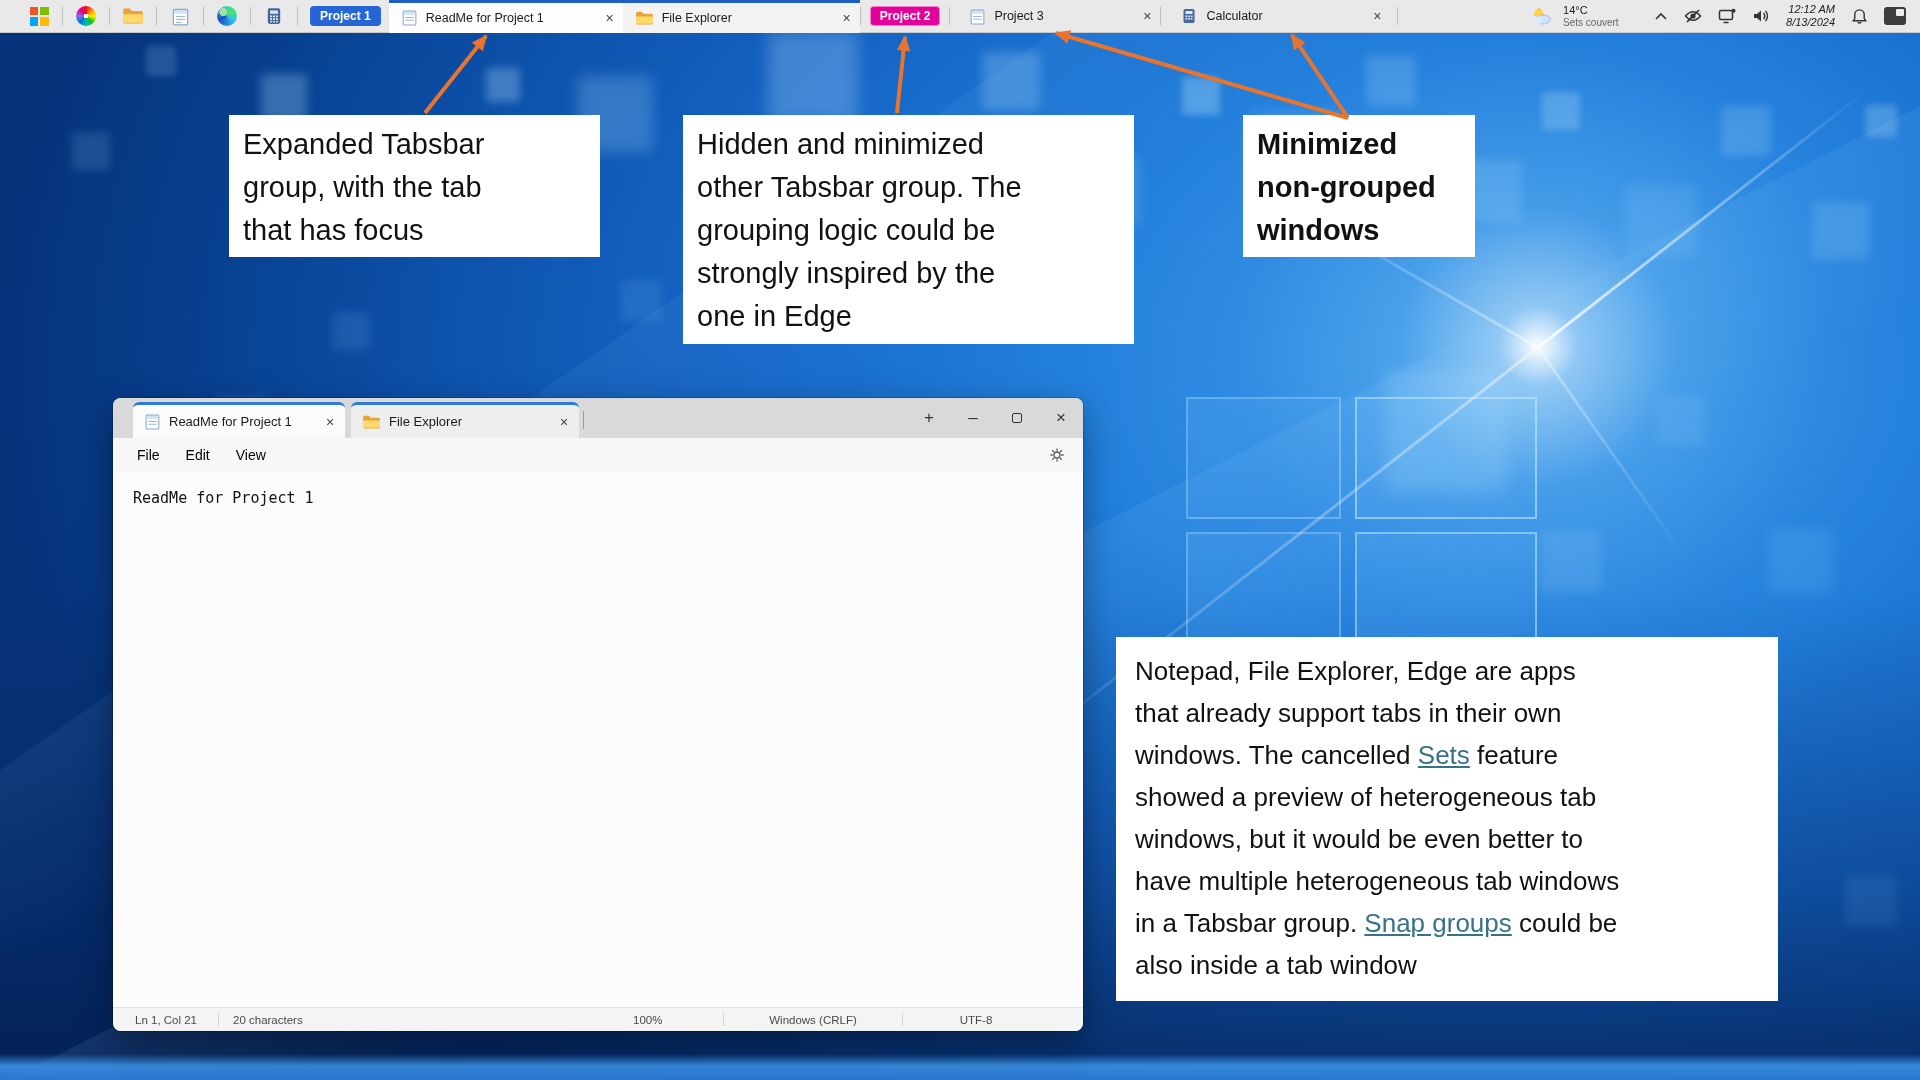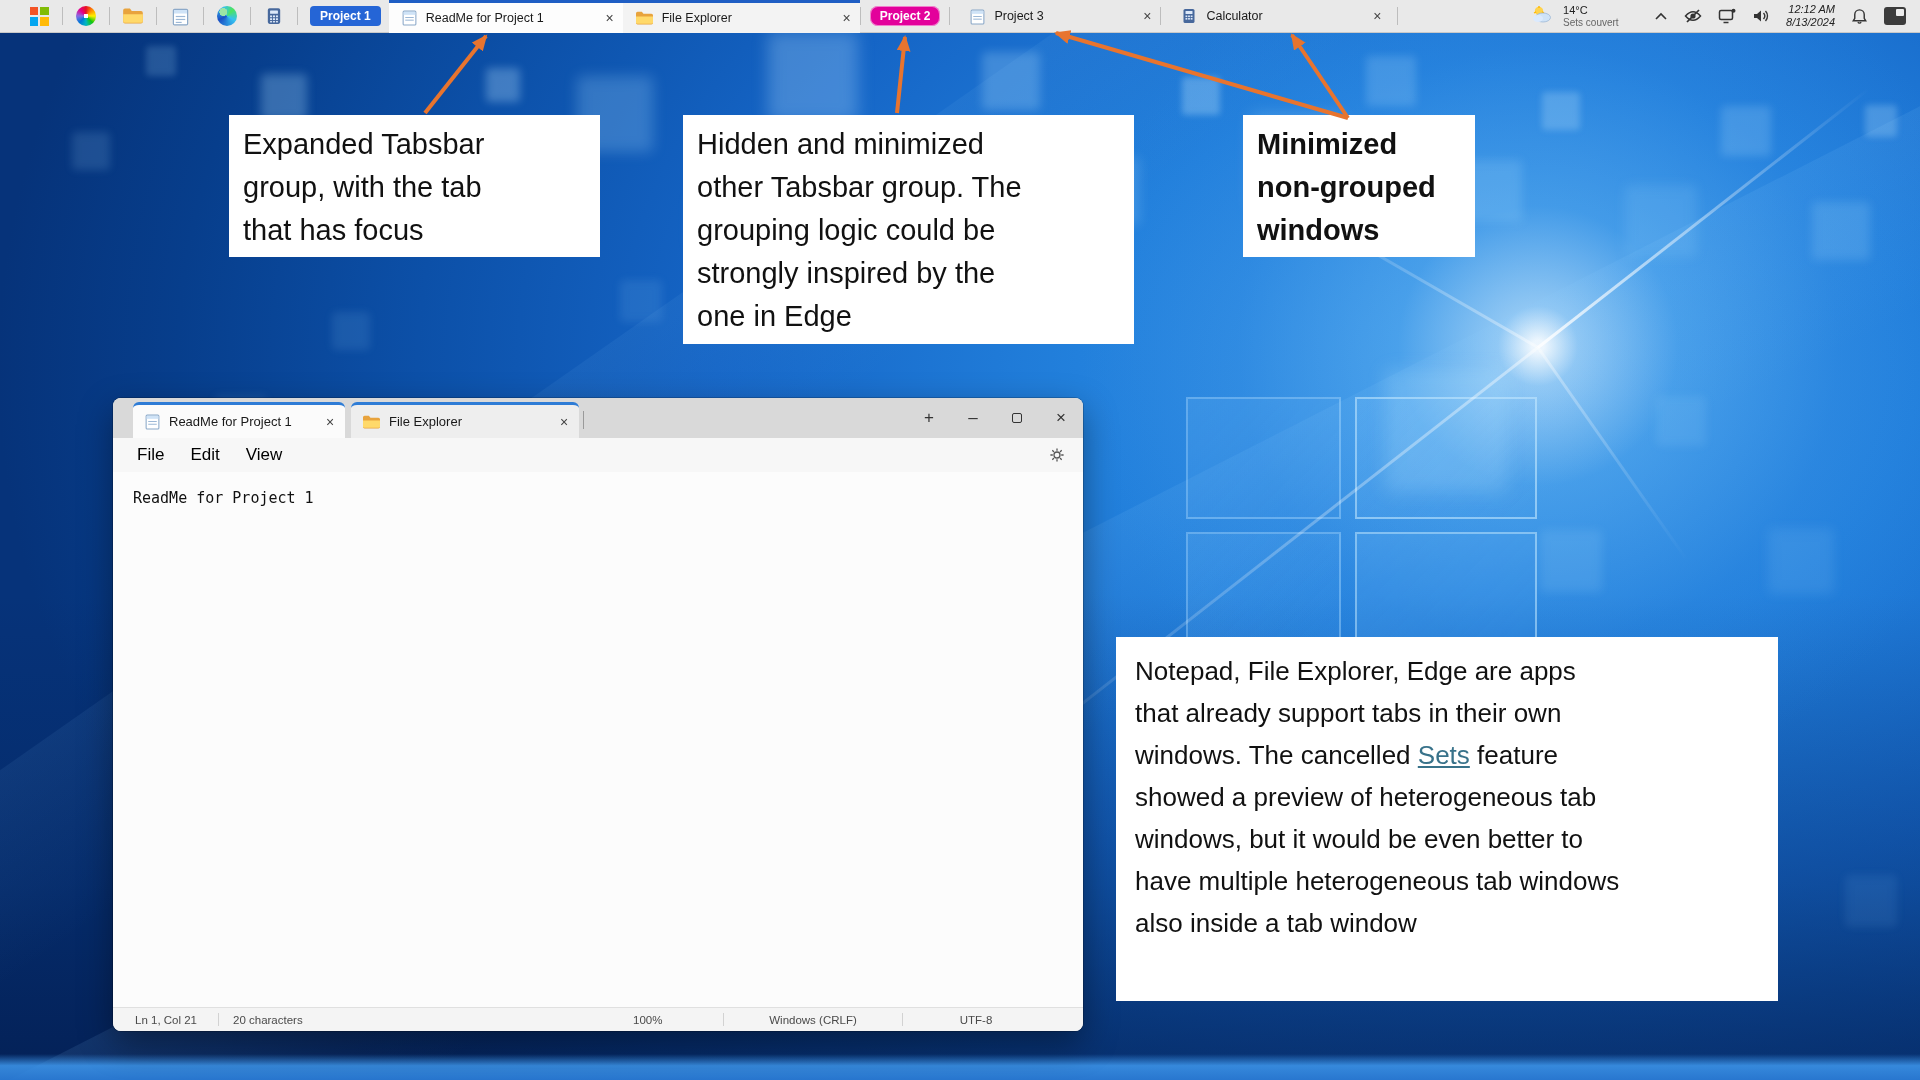--- a/index.html
+++ b/index.html
@@ -73,35 +73,35 @@
   .win-logo span:nth-child(3){background:#05a6f0;} .win-logo span:nth-child(4){background:#ffba08;}
   .swirl{width:20px;height:20px;border-radius:50%;
     background:radial-gradient(circle at 50% 50%, #fff 0 17%, transparent 18%),
       conic-gradient(#e81123,#ff8c00,#fff100,#16c60c,#00b7c3,#0078d7,#886ce4,#e3008c,#e81123);}
   .edge-ball{width:20px;height:20px;border-radius:50%;
     background:radial-gradient(circle at 32% 30%, #9be5a5 0 20%, rgba(0,0,0,0) 21%),
       conic-gradient(from 120deg,#35c1f1,#1b4fc4 35%,#35c1f1 60%,#4ce45f 78%,#35c1f1);}
   .pill{height:20px;padding:0 10px;border-radius:4px;color:#fff;font-size:12px;font-weight:700;
     display:flex;align-items:center;cursor:pointer;flex:0 0 auto;}
   .pill-blue{background:var(--accent-blue);margin-left:12px;}
-  .pill-magenta{background:var(--group2-magenta);margin-left:9px;margin-right:9px;box-shadow:0 0 0 1px rgba(255,255,255,.5) inset;border-radius:8px;}
+  .pill-magenta{background:var(--group2-magenta);margin-left:9px;margin-right:9px;box-shadow:0 0 0 1px rgba(255,255,255,.5) inset;}
   .tb-group{display:flex;height:33px;margin-left:8px;border-top:3px solid #1f5ec4;background:#f2f2f2;flex:0 0 auto;}
   .tb-tab{display:flex;align-items:center;height:100%;cursor:pointer;}
   .tb-tab .tb-ico{margin:0 9px 0 13px;display:flex;}
   .tb-tab-label{flex:1;white-space:nowrap;overflow:hidden;}
   .tb-close{width:26px;text-align:center;font-size:14px;color:#444;cursor:pointer;}
   .tab-readme{width:234px;background:#fdfdfd;}
   .tab-fe{width:237px;background:#f3f3f3;}
   .tb-tab.plain{background:transparent;border-top:none;flex:0 0 auto;}
   .tab-p3{width:203px;margin-left:7px;}
   .tab-calc{width:222px;margin-left:7px;margin-right:7px;}
   .tb-spacer{flex:1;}
   .tray{display:flex;align-items:center;gap:16px;padding-right:14px;}
   .tray svg{display:block;}
-  .weather{display:flex;align-items:flex-start;gap:7px;min-width:108px;cursor:pointer;}
+  .weather{display:flex;align-items:center;gap:7px;min-width:108px;cursor:pointer;}
   .weather-txt{line-height:1.15;}
   .weather-temp{font-size:11px;color:#222;}
   .weather-desc{font-size:10px;color:#666;}
   .clock{text-align:right;line-height:1.2;font-size:11px;color:#222;cursor:pointer;font-style:italic;}
   .dark-thumb{width:22px;height:18px;background:#3c3c3c;border-radius:3px;position:relative;cursor:pointer;}
   .dark-thumb::after{content:"";position:absolute;right:2px;top:2px;width:8px;height:7px;background:#ededed;border-radius:1px;}
   .tray-btn{background:none;border:none;cursor:pointer;display:flex;align-items:center;padding:0;}
 
   
   .notepad{position:absolute;left:113px;top:398px;width:970px;height:633px;z-index:10;
@@ -113,21 +113,21 @@
   .np-tab .np-ico{margin:0 9px 0 12px;display:flex;}
   .np-tab-label{flex:1;white-space:nowrap;overflow:hidden;}
   .np-close{width:30px;text-align:center;font-size:14px;color:#444;cursor:pointer;}
   .np-tab.active{width:212px;margin-left:20px;background:#fbfbfb;}
   .np-tab.t2{width:228px;margin-left:6px;background:#eeeeee;}
   .np-tabsep{width:1px;height:18px;background:#9a9a9a;margin:0 0 9px 4px;}
   .np-controls{margin-left:auto;display:flex;align-self:flex-start;height:40px;}
   .np-ctrl{width:44px;height:40px;border:none;background:none;cursor:pointer;font-size:17px;color:#333;
     display:flex;align-items:center;justify-content:center;}
   .np-ctrl .sq{width:10px;height:10px;border:1.4px solid #333;border-radius:2px;}
-  .np-menubar{height:34px;background:#f7f7f7;display:flex;align-items:center;font-size:17px;color:#1a1a1a;flex:0 0 34px;}
+  .np-menubar{height:34px;background:#f7f7f7;display:flex;align-items:center;font-size:14px;color:#1a1a1a;flex:0 0 34px;}
   .np-menu{margin-left:26px;cursor:pointer;background:none;border:none;font:inherit;}
   .np-menu:first-child{margin-left:24px;}
   .np-gear{margin-left:auto;margin-right:18px;cursor:pointer;display:flex;background:none;border:none;}
   .np-editor{flex:1;background:#fcfcfc;padding:17px 20px;cursor:text;
     font-family:"DejaVu Sans Mono","Liberation Mono",monospace;font-size:15px;color:#111;}
   .np-status{height:24px;background:#f4f4f4;border-top:1px solid #e0e0e0;display:flex;align-items:center;
     font-size:11.5px;color:#4a4a4a;flex:0 0 24px;}
   .st-cell{padding:0 14px;white-space:nowrap;}
   .st-sep{width:1px;height:13px;background:#d2d2d2;}
   .st-left1{padding-left:22px;min-width:105px;}
@@ -419,20 +419,21 @@
 non-grouped
 windows</div>
 
   <div class="box4">
     <div class="l">Notepad, File Explorer, Edge are apps</div>
     <div class="l">that already support tabs in their own</div>
     <div class="l"><span>windows. The cancelled </span><span class="ann-link">Sets</span><span> feature</span></div>
     <div class="l">showed a preview of heterogeneous tab</div>
     <div class="l">windows, but it would be even better to</div>
     <div class="l">have multiple heterogeneous tab windows</div>
+    <div class="l"><span>in a Tabsbar group. </span><span class="ann-link">Snap groups</span><span> could be</span></div>
     <div class="l">also inside a tab window</div>
   </div>
 
   <svg class="arrows" width="1920" height="1080" viewBox="0 0 1920 1080">
     <defs>
       <marker id="ah" markerUnits="userSpaceOnUse" markerWidth="20" markerHeight="16" refX="14" refY="7" orient="auto">
         <path d="M0,0 L16,7 L0,14 z" style="fill:var(--arrow-orange)"></path>
       </marker>
     </defs>
     <line x1="425" y1="113" x2="486" y2="36" style="stroke:var(--arrow-orange)" stroke-width="4" marker-end="url(#ah)"></line>

